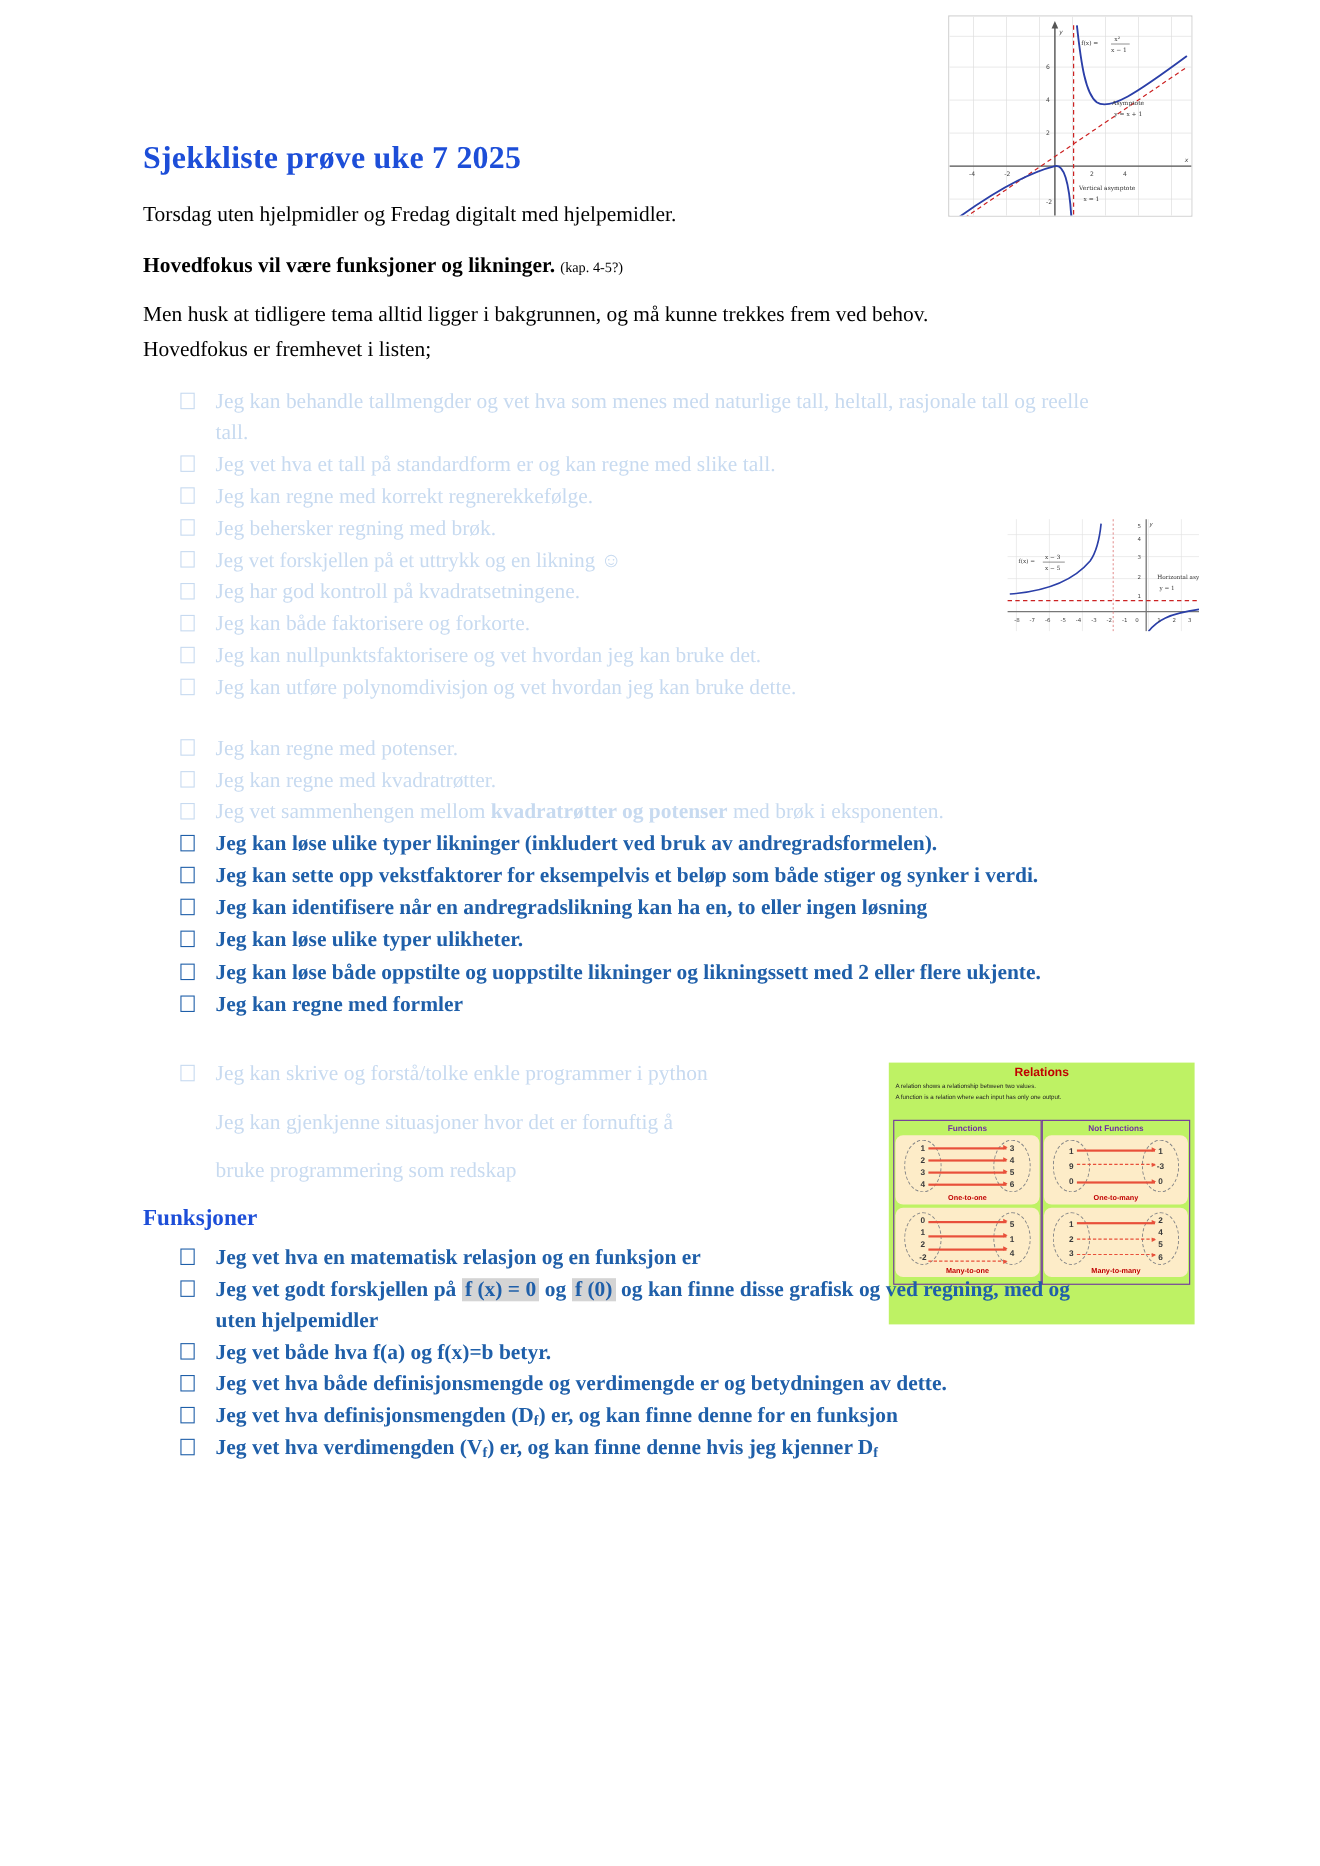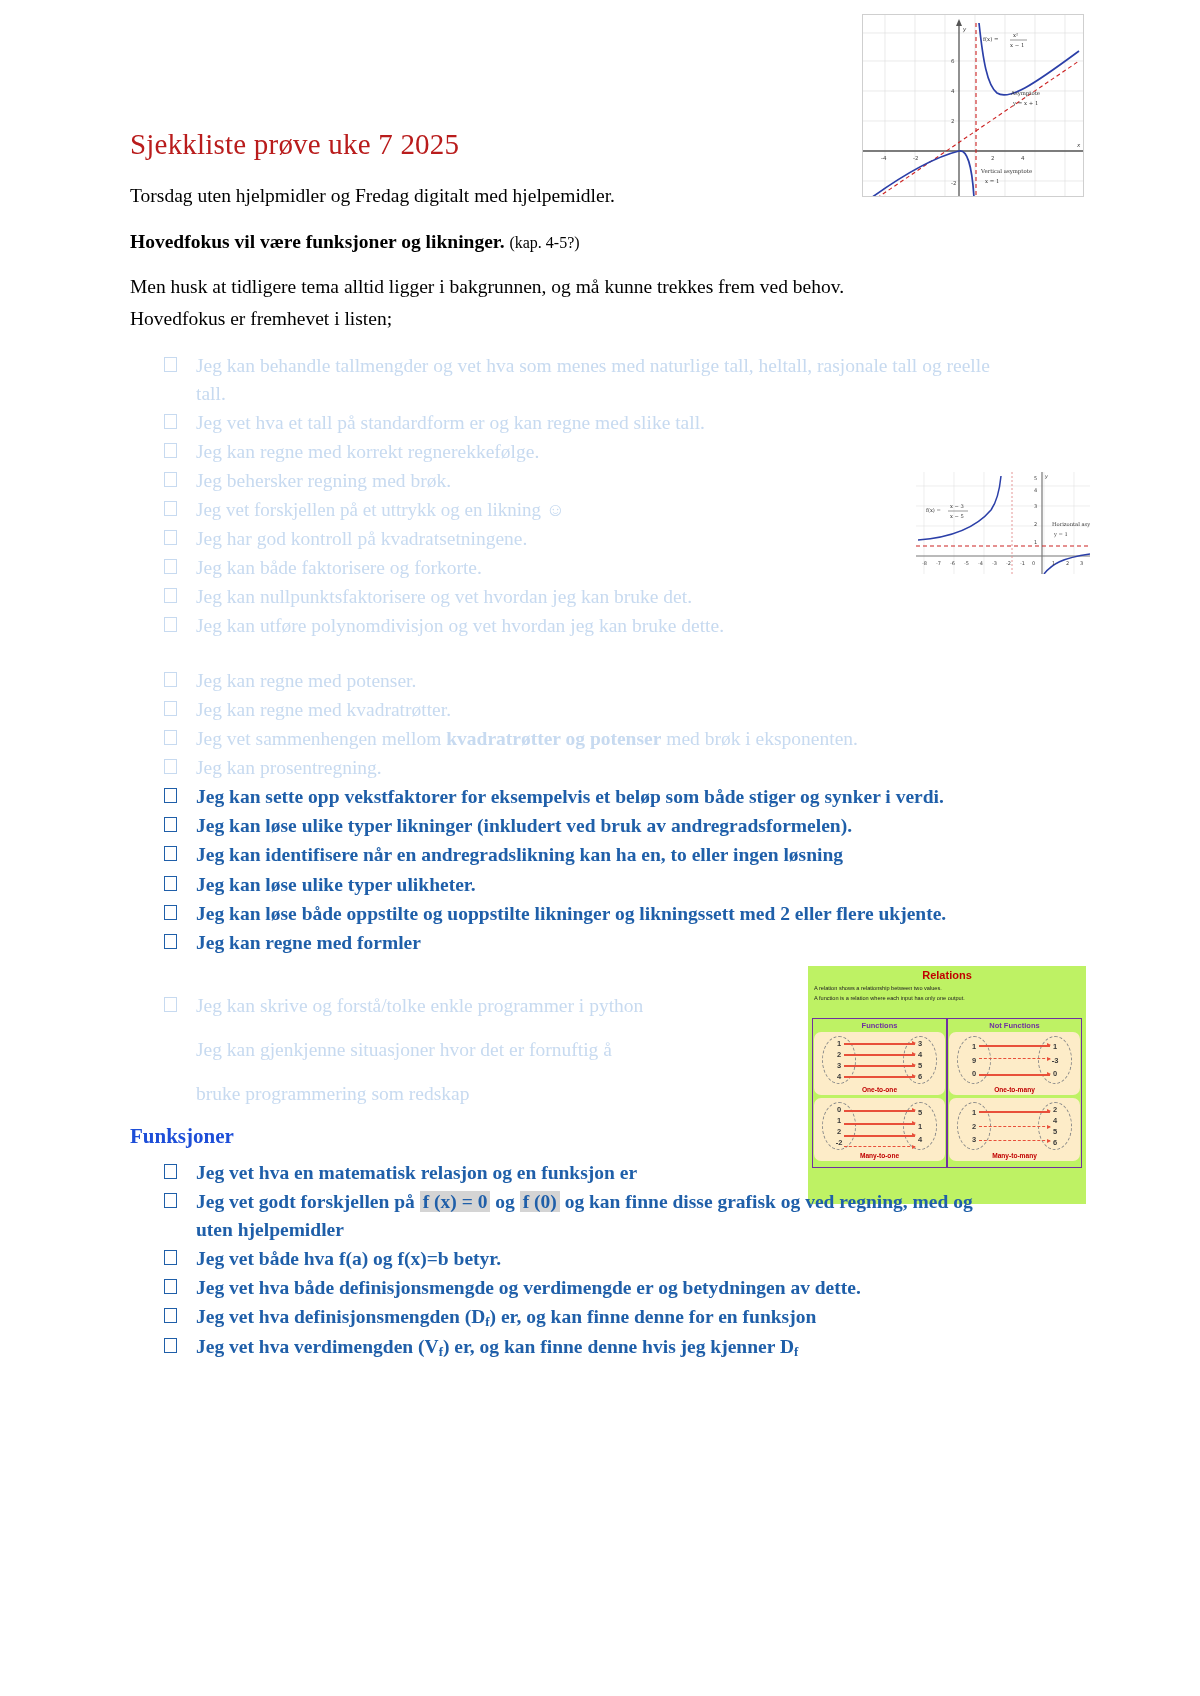--- a/index.html
+++ b/index.html
@@ -23,34 +23,34 @@
   
   .content {
     position: absolute;
     left: 130px;
     top: 128px;
     width: 860px;
   }
 
   .doc-title {
     font-size: 29px;
-    font-weight: normal;
-    color: #b91c1c;
+    font-weight: bold;
+    color: #1d4ed8;
     margin: 0 0 22px 0;
     letter-spacing: .2px;
   }
 
   .para {
     font-size: 19.5px;
     color: #000000;
     margin: 0 0 20px 0;
     line-height: 1.32;
   }
   .para.bold-lead b { font-weight: bold; }
-  .para .small { font-size: 16px; }
+  .para .small { font-size: 13px; }
 
   .para-tight { margin-bottom: 6px; }
 
   
   .list {
     margin: 0;
     padding: 0;
     list-style: none;
   }
   .list-gap { height: 26px; }
@@ -533,31 +533,27 @@
         <span class="txt">Jeg kan regne med potenser.</span>
       </li>
       <li class="li faded">
         <span class="box"></span>
         <span class="txt">Jeg kan regne med kvadratrøtter.</span>
       </li>
       <li class="li faded">
         <span class="box"></span>
         <span class="txt"><span>Jeg vet sammenhengen mellom </span><b>kvadratrøtter og potenser</b><span> med brøk i eksponenten.</span></span>
       </li>
-      <li class="li faded">
-        <span class="box"></span>
-        <span class="txt">Jeg kan prosentregning.</span>
-      </li>
       <li class="li emph">
         <span class="box"></span>
+        <span class="txt"><span>Jeg kan løse ulike typer </span><b>likninger</b><span> (inkludert ved bruk av andregradsformelen).</span></span>
+      </li>
+      <li class="li emph">
+        <span class="box"></span>
         <span class="txt"><span>Jeg kan sette opp </span><b>vekstfaktorer</b><span> for eksempelvis et beløp som både stiger og synker i verdi.</span></span>
-      </li>
-      <li class="li emph">
-        <span class="box"></span>
-        <span class="txt"><span>Jeg kan løse ulike typer </span><b>likninger</b><span> (inkludert ved bruk av andregradsformelen).</span></span>
       </li>
       <li class="li emph">
         <span class="box"></span>
         <span class="txt">Jeg kan identifisere når en andregradslikning kan ha en, to eller ingen løsning</span>
       </li>
       <li class="li emph">
         <span class="box"></span>
         <span class="txt">Jeg kan løse ulike typer ulikheter.</span>
       </li>
       <li class="li emph">

